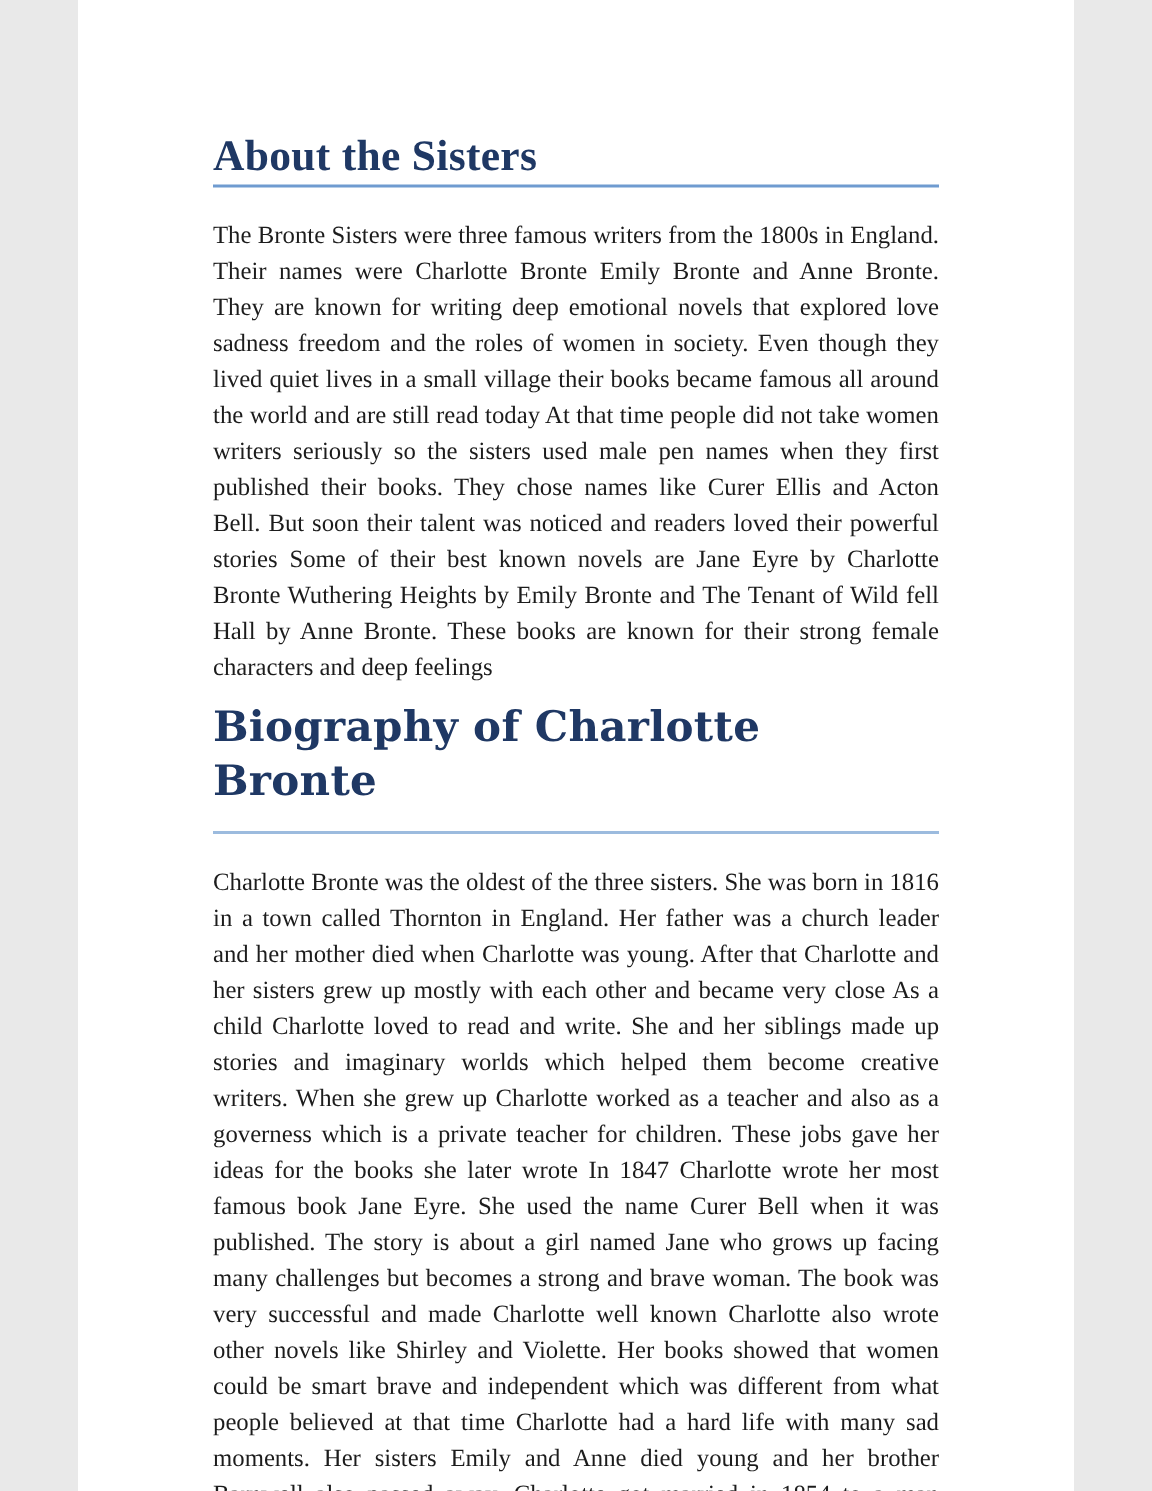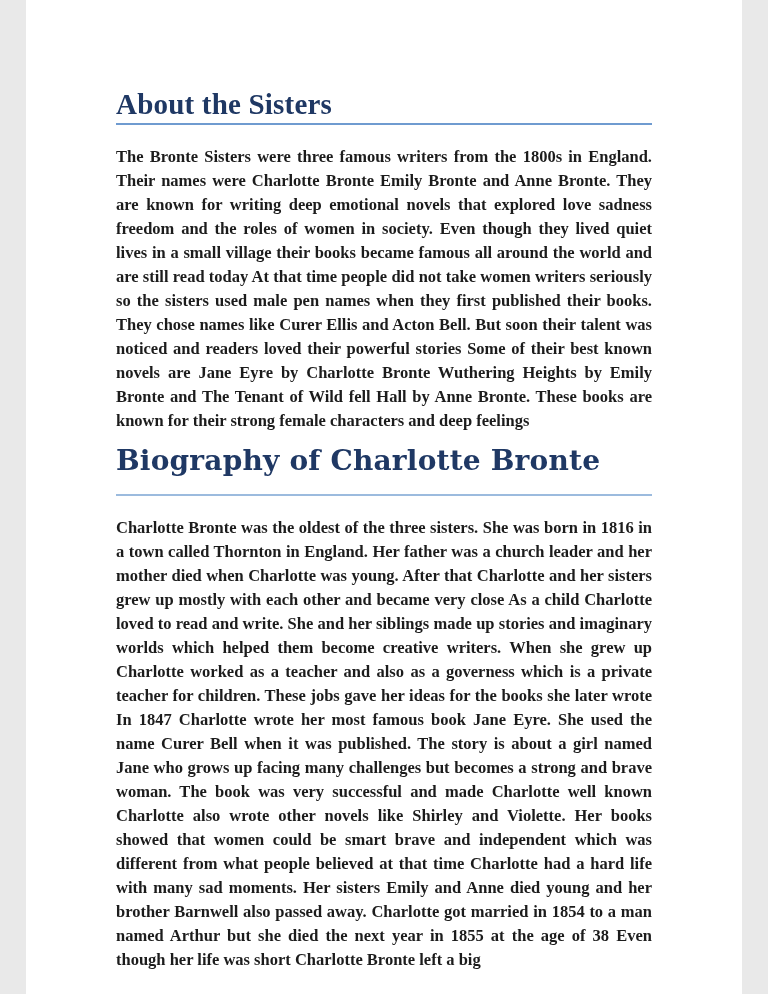--- a/index.html
+++ b/index.html
@@ -2,21 +2,21 @@
 <html style="--page-background: #ffffff; --heading-text: #1f3864; --rule-section-1: #6f9bd0; --rule-section-2: #9cbbde; --body-text: #1c1c1c;"><head>
 <meta charset="utf-8">
 <style>
   html, body {
     margin: 0;
     padding: 0;
     background: #e9e9e9;
   }
   .page {
     position: relative;
-    width: 716px;
+    width: 664px;
     height: 994px;
     margin: 0 auto;
     background: var(--page-background, #ffffff);
     box-sizing: border-box;
     padding: 88px 90px 0 90px;
     overflow: hidden;
   }
   .section-heading {
     margin: 0;
     color: var(--heading-text, #1f3864);
@@ -39,21 +39,20 @@
     border-bottom: 2px solid var(--rule-section-2, #9cbbde);
   }
   .body-paragraph {
     margin: 20px 0 0 0;
     font-family: "Liberation Serif", serif;
     font-size: 16.5px;
     line-height: 24px;
     color: var(--body-text, #1c1c1c);
     text-align: justify;
     text-justify: inter-word;
-    font-weight: bold;
   }
 </style>
 </head>
 <body>
 
 <div class="page">
 
   <section>
     <h1 class="section-heading heading-serif">About the Sisters</h1>
     <p class="body-paragraph">The Bronte Sisters were three famous writers from the 1800s in England. Their names were Charlotte Bronte Emily Bronte and Anne Bronte. They are known for writing deep emotional novels that explored love sadness freedom and the roles of women in society. Even though they lived quiet lives in a small village their books became famous all around the world and are still read today At that time people did not take women writers seriously so the sisters used male pen names when they first published their books. They chose names like Curer Ellis and Acton Bell. But soon their talent was noticed and readers loved their powerful stories Some of their best known novels are Jane Eyre by Charlotte Bronte Wuthering Heights by Emily Bronte and The Tenant of Wild fell Hall by Anne Bronte. These books are known for their strong female characters and deep feelings</p>

